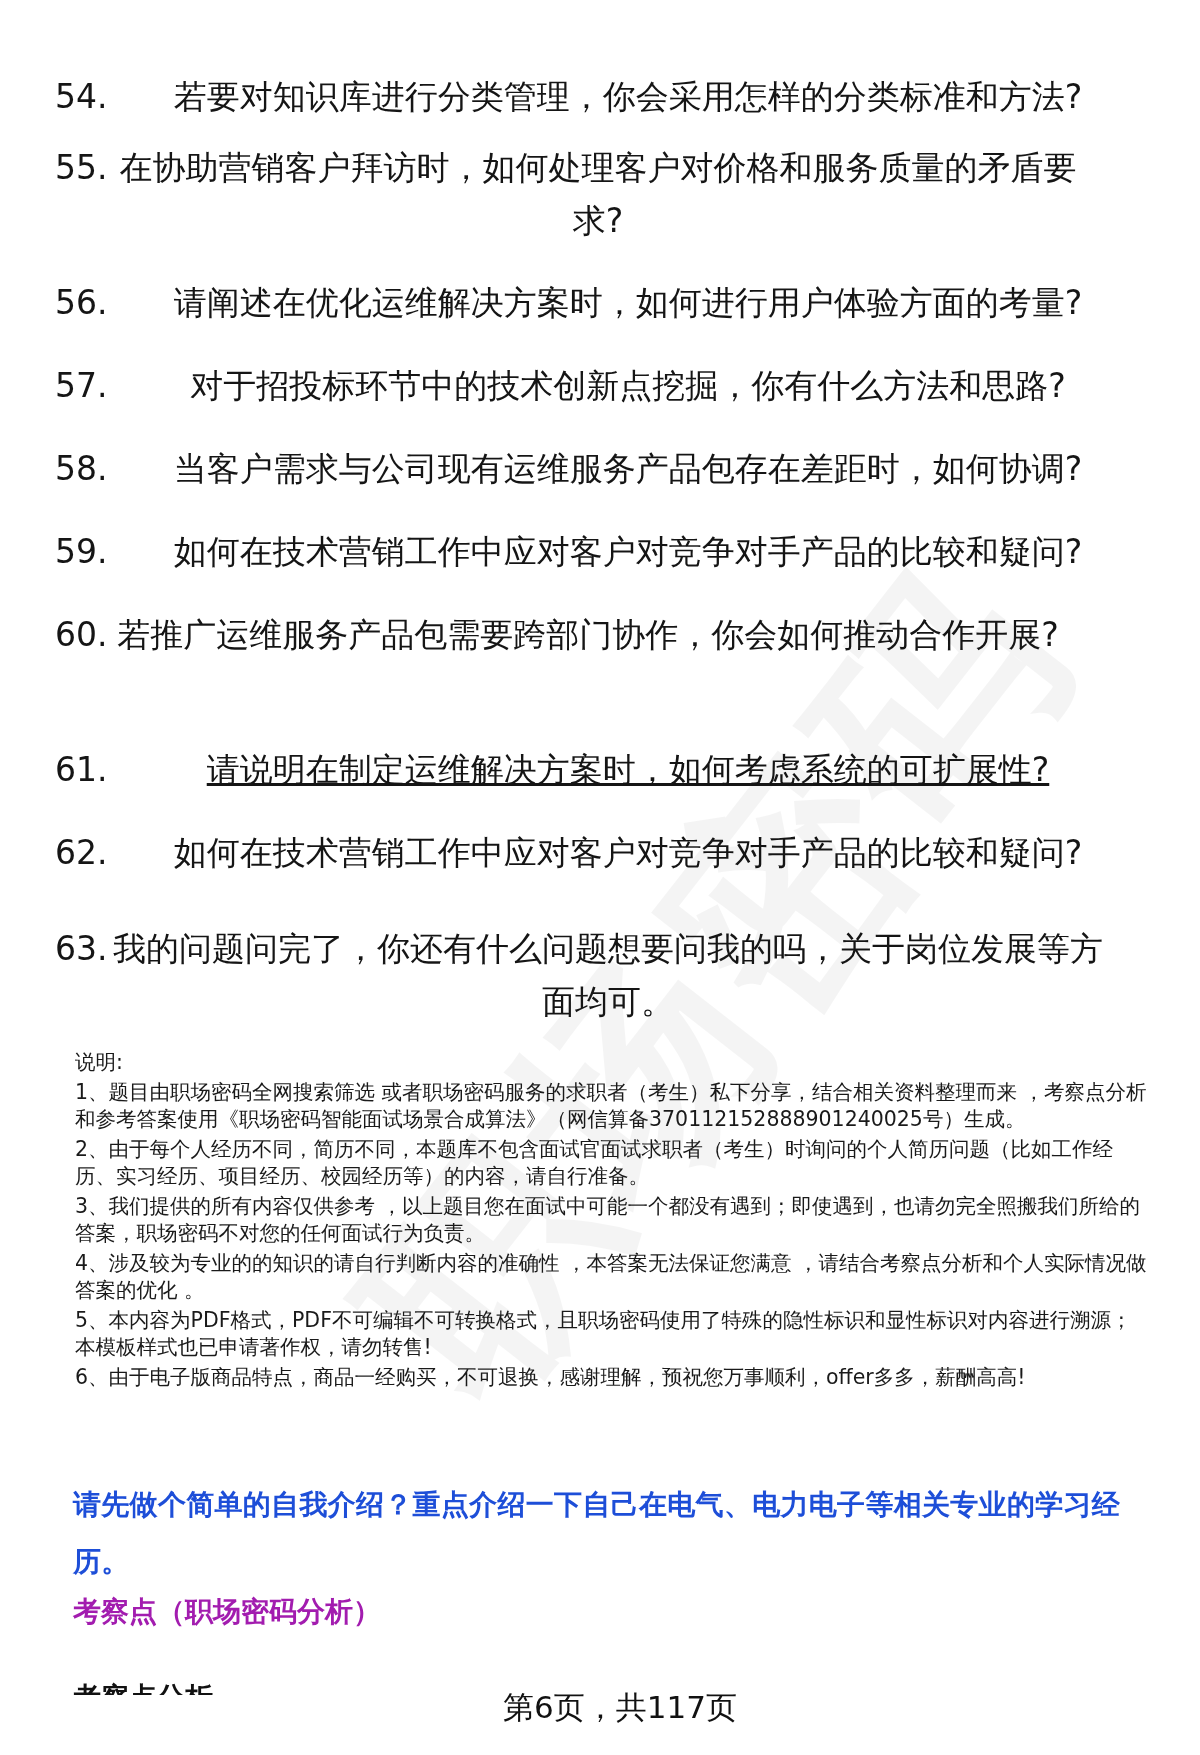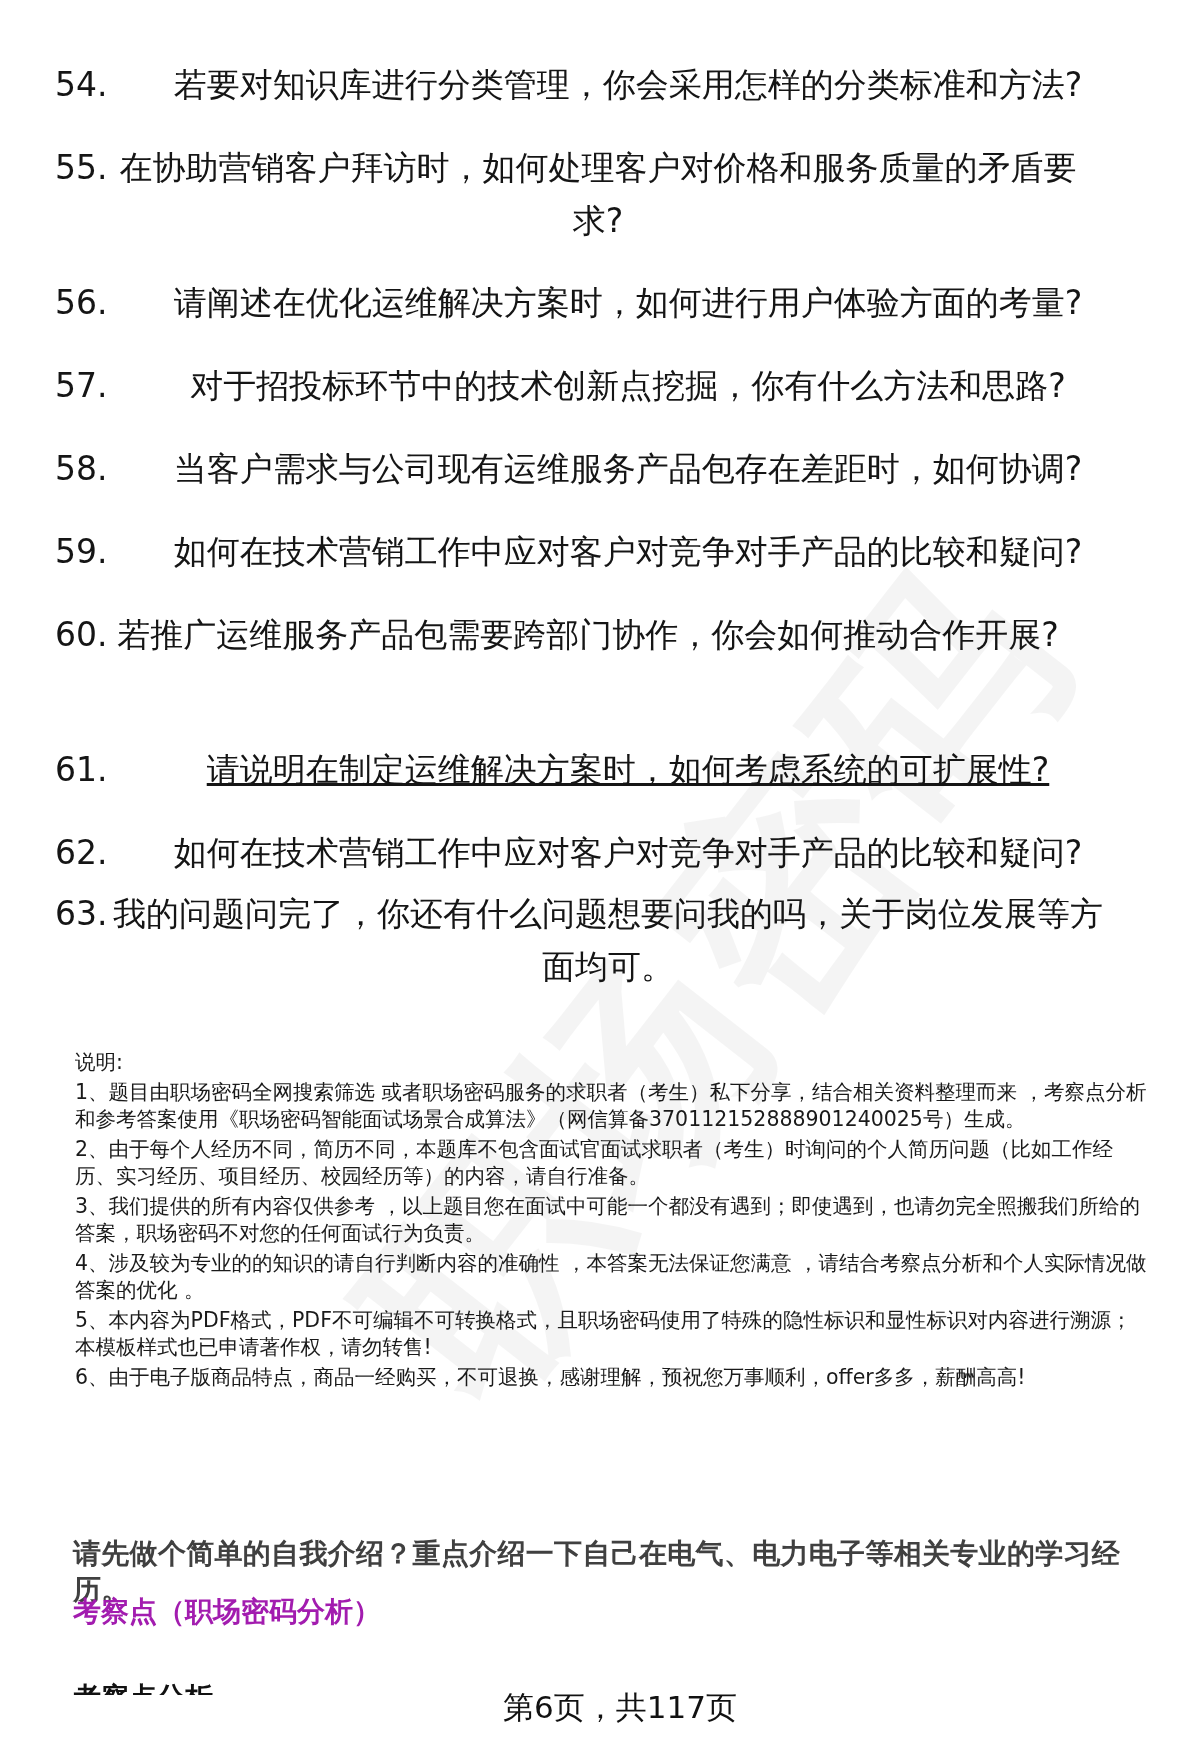--- a/index.html
+++ b/index.html
@@ -24,22 +24,22 @@
     font-size: 33px; line-height: 53px; color: #151515;
   }
   .q .num { position: absolute; left: 0; top: 0; width: 70px; }
   .q .text { display: block; margin-left: 46px; text-align: center; }
   .notes {
     position: absolute; left: 73px; top: 1047px; width: 1080px; z-index: 1;
     font-size: 20.5px; line-height: 27.5px; color: #1a1a1a;
   }
   .notes p { margin: 2px; }
   .red-q {
-    position: absolute; left: 73px; top: 1536px; width: 1080px; z-index: 1;
-    font-size: 28px; line-height: 36px; font-weight: bold; color: #404040;
+    position: absolute; left: 73px; top: 1476px; width: 1080px; z-index: 1;
+    font-size: 28px; line-height: 57px; font-weight: bold; color: #1d4ed8;
     letter-spacing: 0.3px;
   }
   .red-sub {
     position: absolute; left: 73px; top: 1592px; z-index: 1;
     font-size: 28px; line-height: 40px; font-weight: bold; color: #a21caf;
   }
   .cut-clip {
     position: absolute; left: 73px; top: 1678px; height: 17px; width: 400px;
     overflow: hidden; z-index: 1;
   }
@@ -52,21 +52,21 @@
   }
 </style>
 </head>
 <body>
 
 <div class="watermark">
   <span>职场密码</span>
 </div>
 
 <div class="questions">
-  <div class="q" style="top:58px;">
+  <div class="q" style="top:70px;">
     <span class="num">54.</span>
     <span class="text">若要对知识库进行分类管理，你会采用怎样的分类标准和方法?</span>
   </div>
   <div class="q" style="top:141px; width:1040px;">
     <span class="num">55.</span>
     <span class="text">在协助营销客户拜访时，如何处理客户对价格和服务质量的矛盾要求?</span>
   </div>
   <div class="q" style="top:276px;">
     <span class="num">56.</span>
     <span class="text">请阐述在优化运维解决方案时，如何进行用户体验方面的考量?</span>
@@ -88,21 +88,21 @@
     <span class="text">若推广运维服务产品包需要跨部门协作，你会如何推动合作开展?</span>
   </div>
   <div class="q" style="top:743px;text-decoration:underline;">
     <span class="num">61.</span>
     <span class="text">请说明在制定运维解决方案时，如何考虑系统的可扩展性?</span>
   </div>
   <div class="q" style="top:826px;">
     <span class="num">62.</span>
     <span class="text">如何在技术营销工作中应对客户对竞争对手产品的比较和疑问?</span>
   </div>
-  <div class="q" style="top:887px; width:1060px;">
+  <div class="q" style="top:922px; width:1060px;">
     <span class="num">63.</span>
     <span class="text">我的问题问完了，你还有什么问题想要问我的吗，关于岗位发展等方面均可。</span>
   </div>
 </div>
 
 <div class="notes">
   <p>说明:</p>
   <p>1、题目由职场密码全网搜索筛选 或者职场密码服务的求职者（考生）私下分享，结合相关资料整理而来 ，考察点分析和参考答案使用《职场密码智能面试场景合成算法》（网信算备370112152888901240025号）生成。</p>
   <p>2、由于每个人经历不同，简历不同，本题库不包含面试官面试求职者（考生）时询问的个人简历问题（比如工作经历、实习经历、项目经历、校园经历等）的内容，请自行准备。</p>
   <p>3、我们提供的所有内容仅供参考 ，以上题目您在面试中可能一个都没有遇到；即使遇到，也请勿完全照搬我们所给的答案，职场密码不对您的任何面试行为负责。</p>

